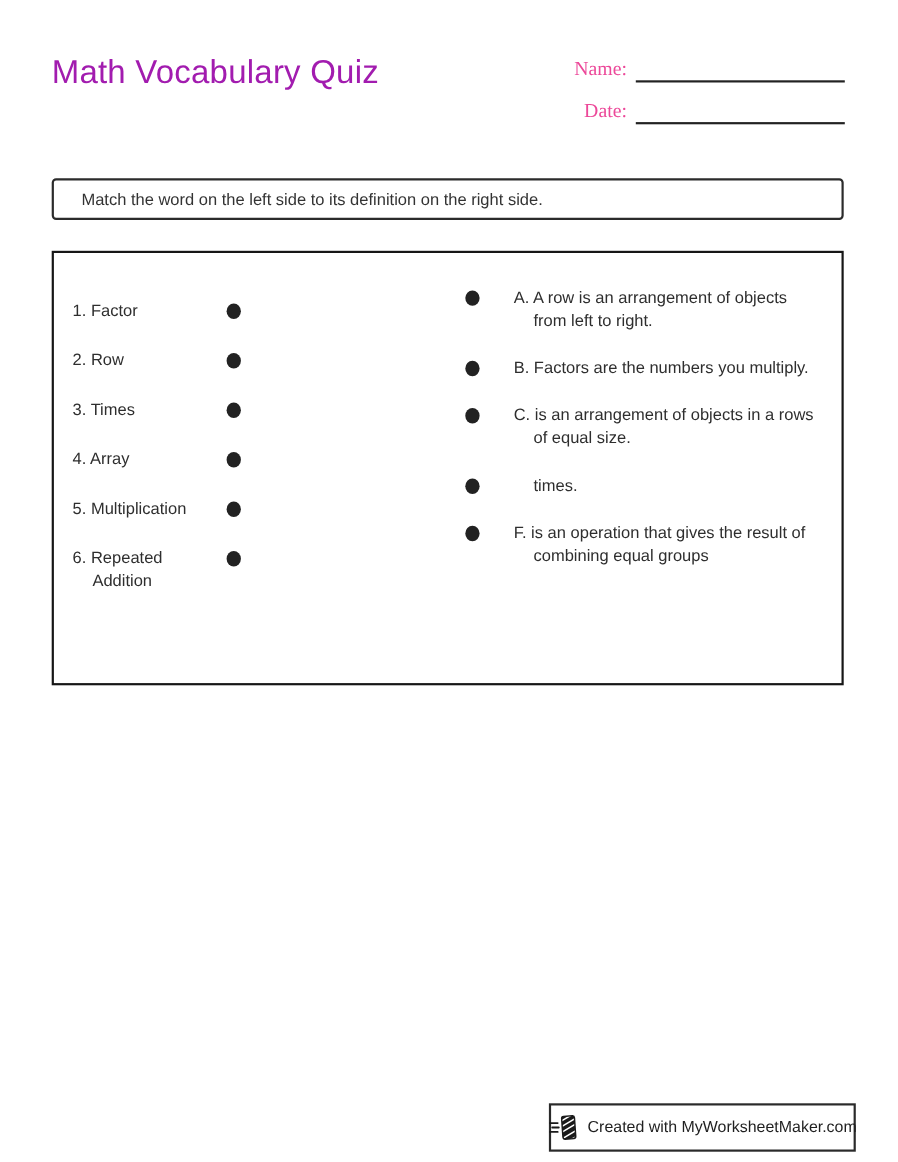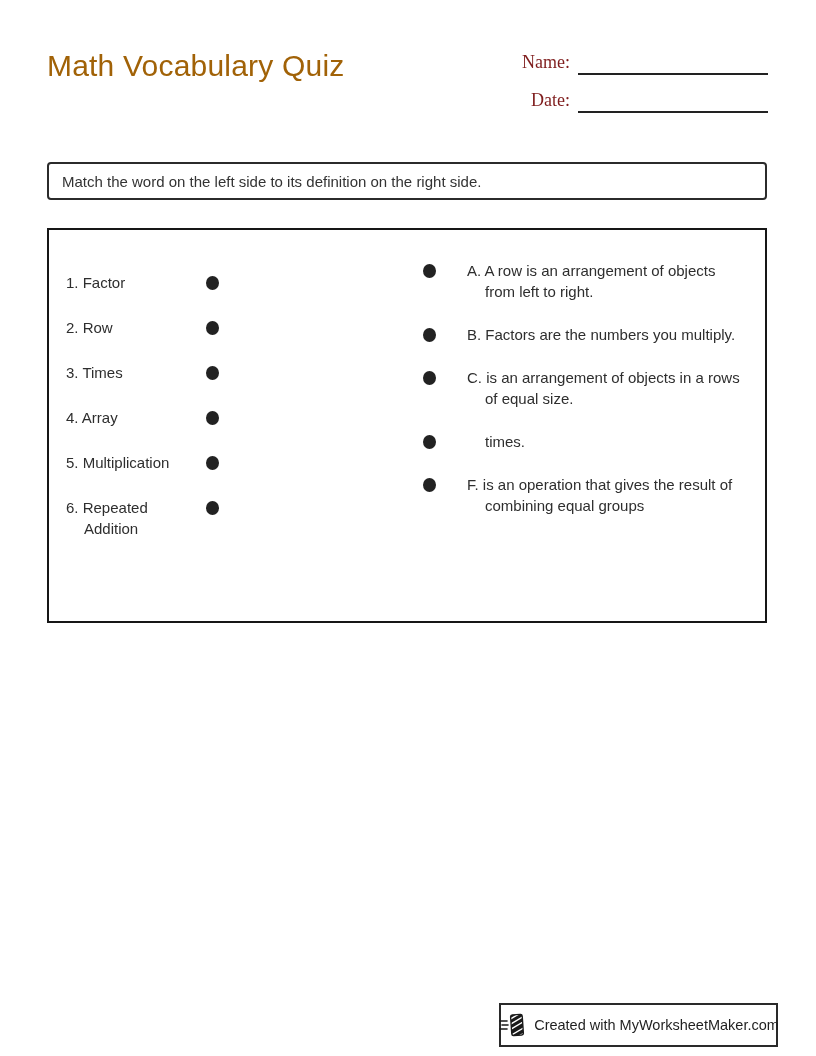--- a/index.html
+++ b/index.html
@@ -10,48 +10,48 @@
     color: #2e2e2e;
     position: relative;
     overflow: hidden;
   }
   .page { position: absolute; inset: 0; }
 
   
   .title {
     position: absolute; left: 47px; top: 49px;
     font-size: 30px; line-height: 34px; font-weight: 400;
-    color: #a16207; letter-spacing: 0.2px;
+    color: #a21caf; letter-spacing: 0.2px;
   }
 
   
   .fields {
     position: absolute; left: 500px; top: 49px; width: 268px;
   }
   .field-row {
     display: flex; align-items: flex-end; justify-content: flex-end;
     margin-bottom: 12px; height: 26px;
   }
   .field-label {
     font-family: "Liberation Serif", serif;
-    font-size: 18px; color: #7f1d1d;
+    font-size: 18px; color: #ec4899;
     padding-bottom: 2px;
     margin-top: 34px;
   }
   .field-line {
     width: 190px; height: 22px; margin-left: 8px;
     border-bottom: 2px solid #222222;
   }
 
   
   .instruction-box {
     position: absolute; left: 47px; top: 162px;
     width: 720px; height: 38px; box-sizing: border-box;
     border: 2px solid #2b2b2b; border-radius: 4px;
-    display: flex; align-items: center;
+    display: flex; align-items: center; padding-left: 12px;
   }
   .instruction-text {
     font-size: 15px; color: #333333; padding-left: 13px;
     white-space: nowrap;
   }
 
   
   .matching-box {
     position: absolute; left: 47px; top: 228px;
     width: 720px; height: 395px; box-sizing: border-box;

